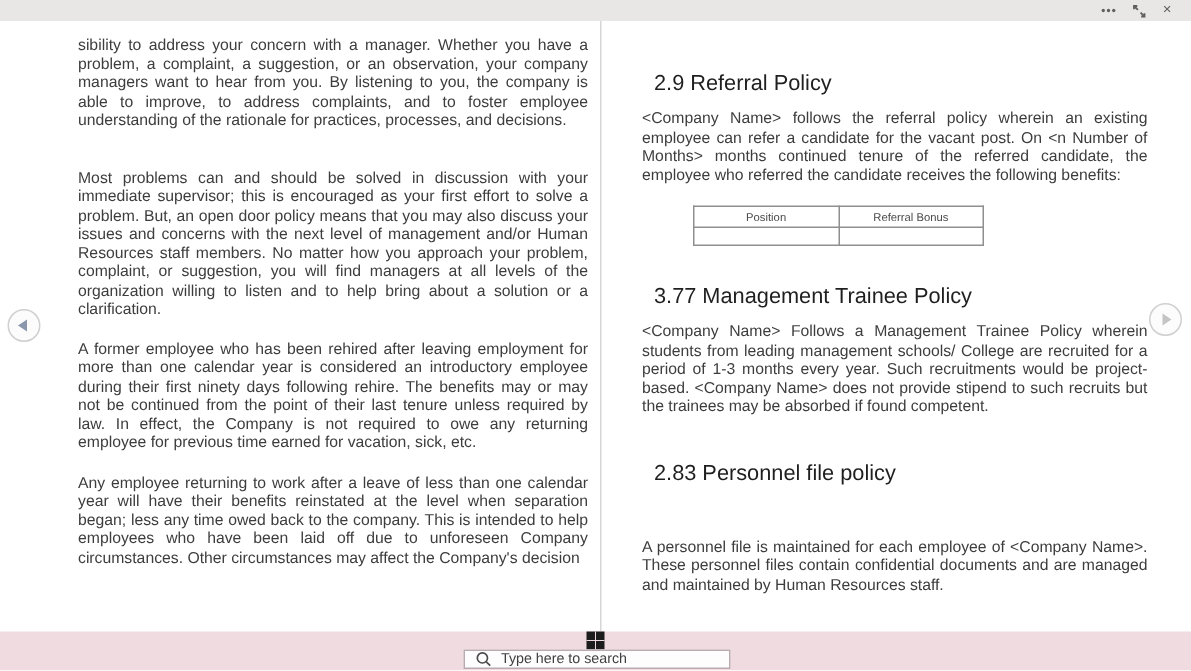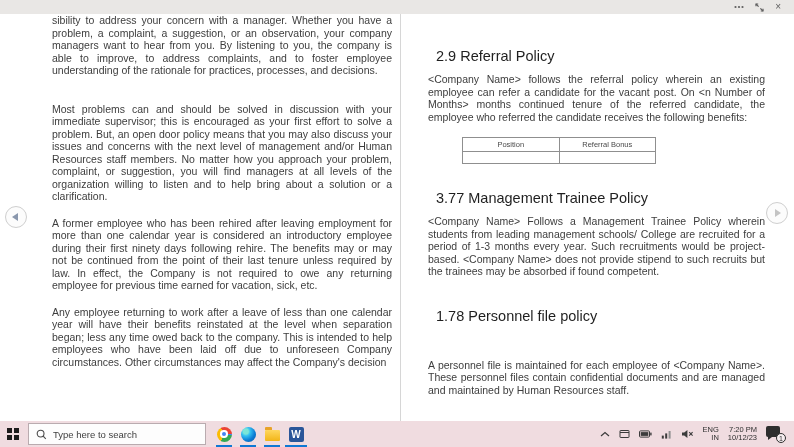--- a/index.html
+++ b/index.html
@@ -8,21 +8,21 @@
 
   
   .topbar{height:14px;background:#e9e7e5;display:flex;justify-content:flex-end;align-items:center;gap:11px;padding-right:13px;box-sizing:border-box;}
   .topbar .tb-icon{color:#5f5f5f;font-size:10px;line-height:10px;cursor:pointer;display:flex;align-items:center;}
   .topbar svg{display:block;}
 
   
   .doc-area{position:relative;height:407px;background:#ffffff;overflow:hidden;}
   .page-divider{position:absolute;left:400px;top:0;bottom:0;width:1px;background:#d6d6d6;}
   .page{position:absolute;top:0;box-sizing:border-box;color:#3d3d3d;}
-  .page-left{left:52px;width:340px;}
+  .page-left{left:52px;width:340px;padding-top:10px;}
   .page-right{left:428px;width:337px;padding-top:8px;}
   .page p{font-size:10.5px;line-height:12.5px;margin:0 0 14px;text-align:justify;}
   .page h2{font-size:14.5px;line-height:17px;margin:17px 0 8px;color:#1f1f1f;font-weight:normal;}
   .page-right h2{padding-left:8px;}
   .sp-lg{margin-bottom:26px !important;}
   .mt-26{margin-top:26px !important;}
   .mt-30{margin-top:30px !important;}
   .mt-34{margin-top:34px !important;}
 
   
@@ -32,21 +32,21 @@
   .ref-table td{height:11px;}
 
   
   .nav-circle{position:absolute;width:22px;height:22px;border:1px solid #cfcfcf;border-radius:50%;background:#fcfcfc;display:flex;align-items:center;justify-content:center;padding:0;cursor:pointer;}
   .nav-prev{left:5px;top:192px;}
   .nav-next{right:6px;top:188px;}
   .tri-left{width:0;height:0;border-top:4px solid transparent;border-bottom:4px solid transparent;border-right:6px solid #8a97ad;margin-right:2px;}
   .tri-right{width:0;height:0;border-top:4px solid transparent;border-bottom:4px solid transparent;border-left:6px solid #c4c4c4;margin-left:2px;}
 
   
-  .taskbar{position:absolute;left:0;bottom:0;width:794px;height:26px;background:#f0dce0;display:flex;align-items:center;box-sizing:border-box;}
+  .taskbar{position:absolute;left:0;bottom:0;width:794px;height:26px;background:#f0dce0;display:flex;align-items:center;box-sizing:border-box;flex-direction:column;}
   .start-btn{width:26px;height:26px;border:none;background:transparent;display:flex;align-items:center;justify-content:center;cursor:pointer;padding:0;}
   .win-logo{width:12px;height:12px;background:
       linear-gradient(to right, rgba(0,0,0,0) 0 5.4px, #f0dce0 5.4px 6.6px, rgba(0,0,0,0) 6.6px),
       linear-gradient(to bottom, rgba(0,0,0,0) 0 5.4px, #f0dce0 5.4px 6.6px, rgba(0,0,0,0) 6.6px),
       #1c1c1c;}
   .search-box{display:flex;align-items:center;gap:6px;width:178px;height:22px;background:#fdfdfd;border:1px solid #b9abaf;box-sizing:border-box;padding:0 7px;margin-left:2px;}
   .search-box input{border:none;outline:none;background:transparent;font-family:"Liberation Sans",sans-serif;font-size:9.5px;color:#3f3f3f;width:140px;padding:0;}
   .search-box input::placeholder{color:#3f3f3f;opacity:1;}
 
   .task-apps{display:flex;align-items:stretch;height:26px;margin-left:6px;}
@@ -117,21 +117,21 @@
         </thead>
         <tbody>
           <tr>
             <td></td>
             <td></td>
           </tr>
         </tbody>
       </table>
       <h2 class="mt-26">3.77 Management Trainee Policy</h2>
       <p>&lt;Company Name&gt; Follows a Management Trainee Policy wherein students from leading management schools/ College are recruited for a period of 1-3 months every year.  Such recruitments would be project-based. &lt;Company Name&gt; does not provide stipend to such recruits but the trainees may be absorbed if found competent.</p>
-      <h2 class="mt-30">1.78 Personnel file policy</h2>
+      <h2 class="mt-30">2.83 Personnel file policy</h2>
       <p class="mt-34">A personnel file is maintained for each employee of &lt;Company Name&gt;. These personnel files contain confidential documents and are managed and maintained by Human Resources staff.</p>
     </div>
 
     <button class="nav-circle nav-prev">
       <span class="tri-left"></span>
     </button>
     <button class="nav-circle nav-next">
       <span class="tri-right"></span>
     </button>
   </div>

